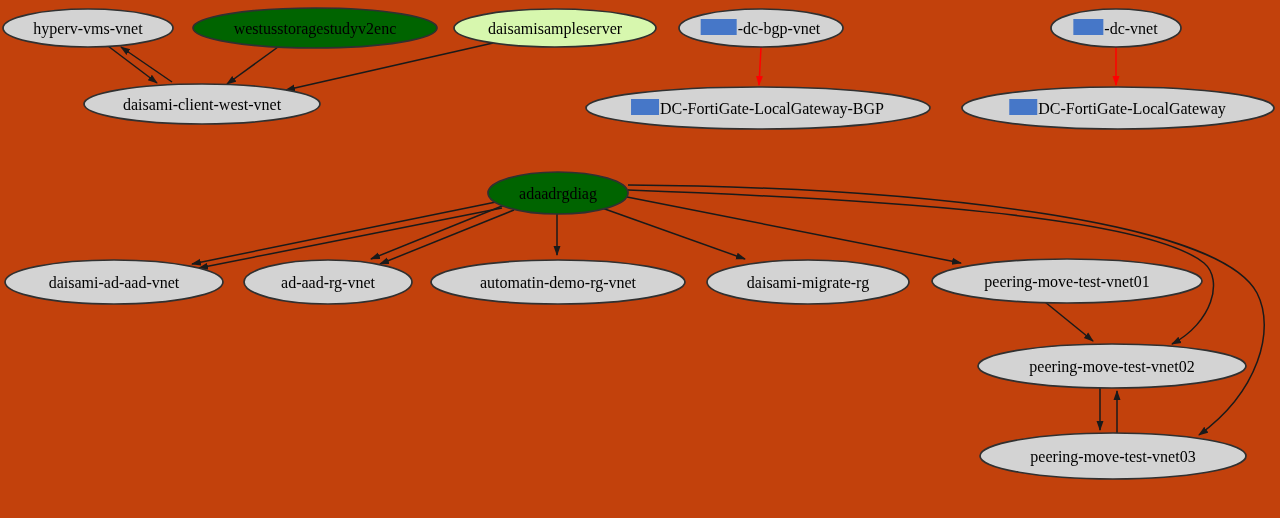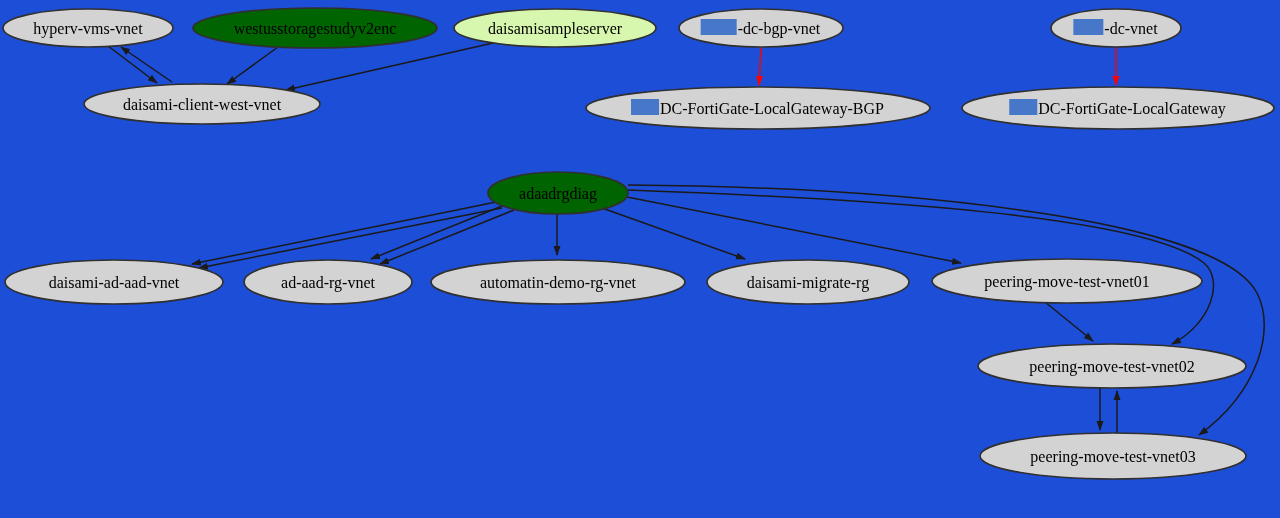--- a/index.html
+++ b/index.html
@@ -5,21 +5,21 @@
   html, body {
     margin: 0;
     padding: 0;
     background: #ffffff;
     font-family: "Liberation Serif", "DejaVu Serif", serif;
   }
   .canvas {
     position: relative;
     width: 1280px;
     height: 518px;
-    background: #1d4ed8;
+    background: #c2410c;
     overflow: hidden;
   }
   svg {
     display: block;
     width: 1280px;
     height: 518px;
   }
   svg text {
     font-family: "Liberation Serif", "DejaVu Serif", serif;
     font-size: 16px;

